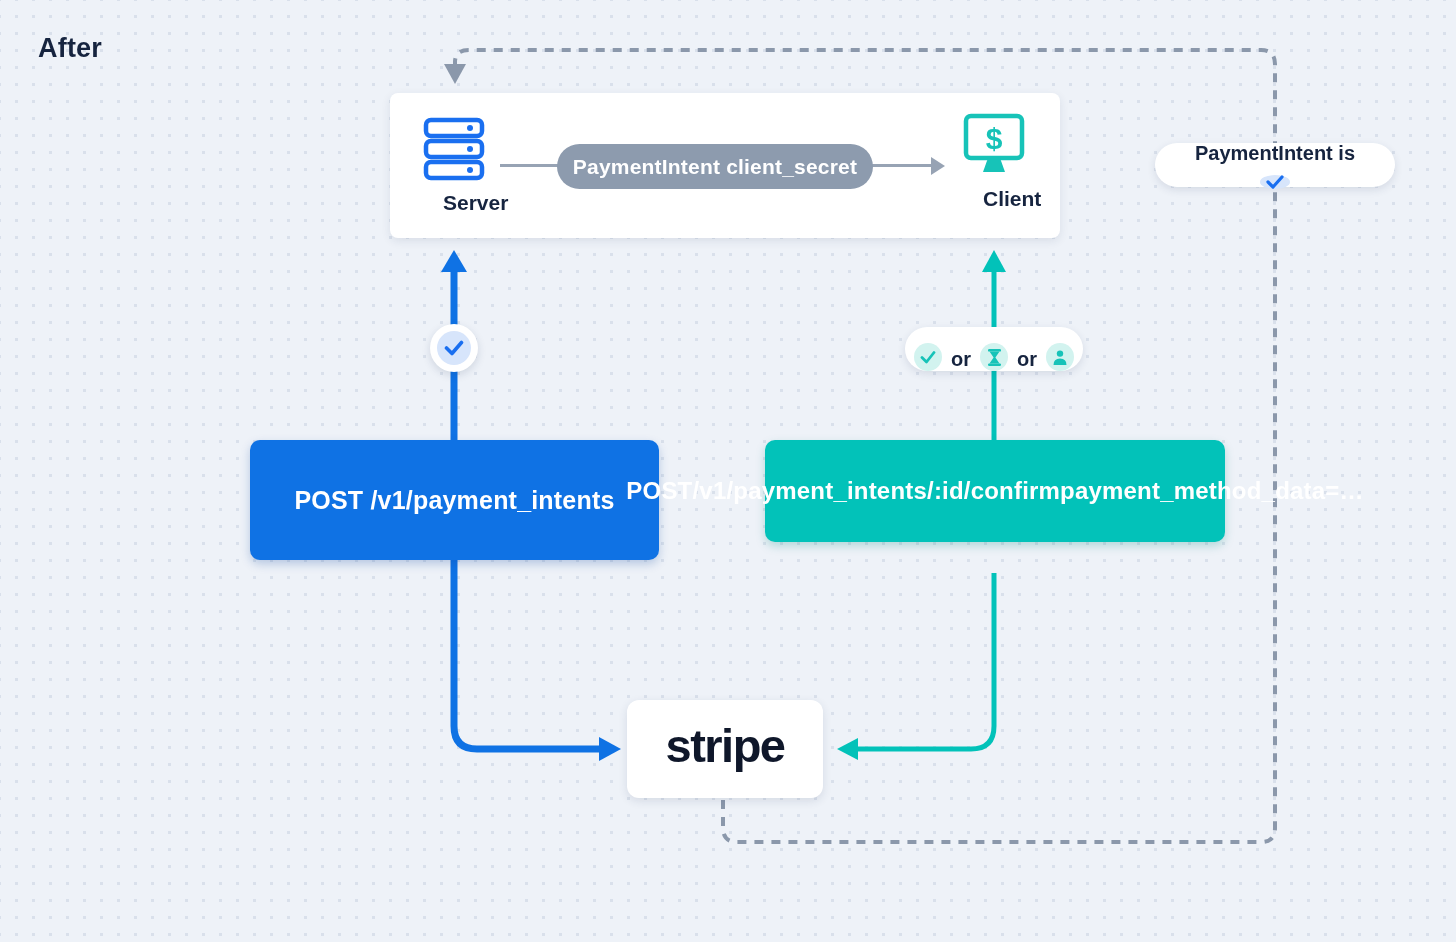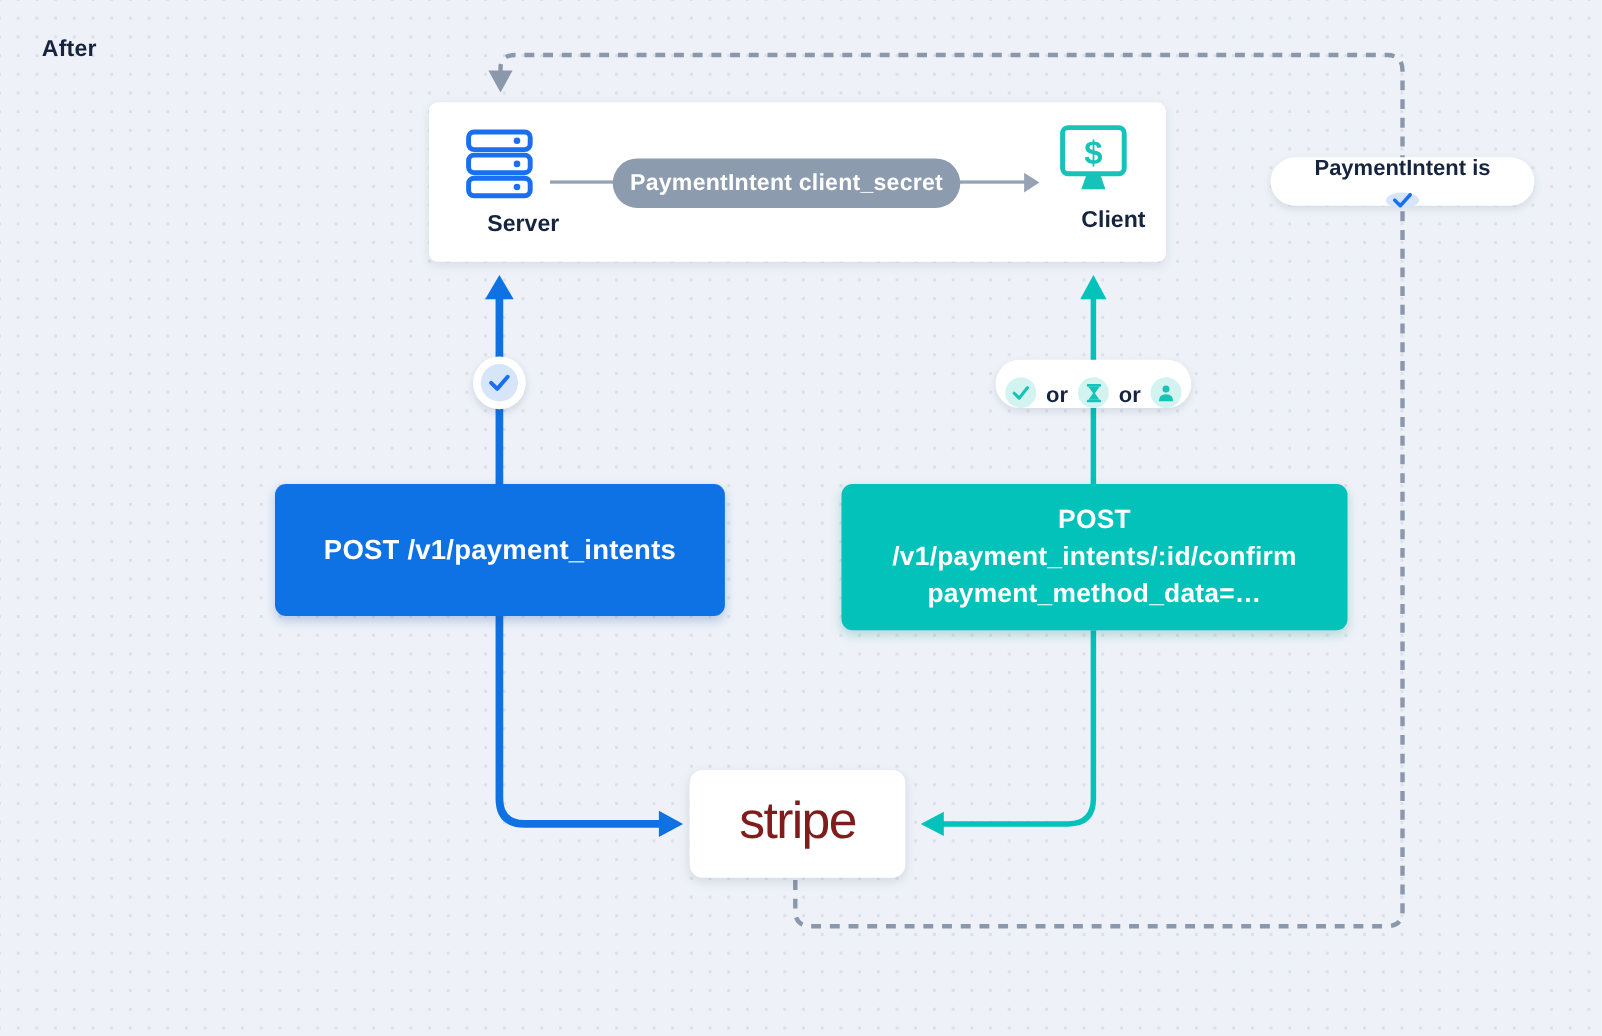--- a/index.html
+++ b/index.html
@@ -7,21 +7,21 @@
   body { font-family:"Liberation Sans", sans-serif; }
   #canvas {
     position:relative; width:1456px; height:942px; overflow:hidden;
     background-color:#eef2f8;
     background-image: radial-gradient(#d9e0eb 1.6px, transparent 1.6px);
     background-size:17px 17px;
     background-position:8px 8px;
   }
   .title {
     position:absolute; left:38px; top:33px;
-    font-size:21px; font-weight:bold; color:#16243f; letter-spacing:0.2px;
+    font-size:27px; font-weight:bold; color:#16243f; letter-spacing:0.2px;
   }
   svg.layer { position:absolute; left:0; top:0; z-index:1; }
 
   
   .main-card {
     position:absolute; left:390px; top:93px; width:670px; height:145px;
     background:#ffffff; border-radius:8px;
     box-shadow:0 3px 10px rgba(30,50,90,0.10);
     z-index:2;
   }
@@ -92,37 +92,37 @@
   
   .blue-box {
     position:absolute; left:250px; top:440px; width:409px; height:120px;
     background:#0f72e4; border-radius:10px;
     box-shadow:0 4px 10px rgba(15,70,160,0.25);
     display:flex; align-items:center; justify-content:center;
     color:#ffffff; font-size:25px; font-weight:bold; z-index:2;
     letter-spacing:0.2px;
   }
   .teal-box {
-    position:absolute; left:765px; top:440px; width:460px; height:133px;
+    position:absolute; left:765px; top:440px; width:460px; height:102px;
     background:#02c2b9; border-radius:10px;
     box-shadow:0 4px 10px rgba(0,140,130,0.25);
-    display:flex; flex-direction:column; align-items:center; justify-content:center;
+    display:flex; align-items:center; justify-content:center;
     color:#ffffff; font-size:24px; font-weight:bold; line-height:1.4; z-index:2;
     letter-spacing:0.2px;
   }
 
   
   .stripe-box {
     position:absolute; left:627px; top:700px; width:196px; height:98px;
     background:#ffffff; border-radius:12px;
     box-shadow:0 3px 10px rgba(30,50,90,0.12);
     display:flex; align-items:center; justify-content:center; z-index:2;
   }
   .stripe-logo {
-    font-size:47px; font-weight:normal; color:#7f1d1d; letter-spacing:-1.5px;
+    font-size:47px; font-weight:bold; color:#0f172a; letter-spacing:-1.5px;
     padding-bottom:8px;
   }
 </style>
 </head>
 <body>
 
 <div id="canvas">
 
   <svg class="layer" width="1456" height="942" viewBox="0 0 1456 942">
 

